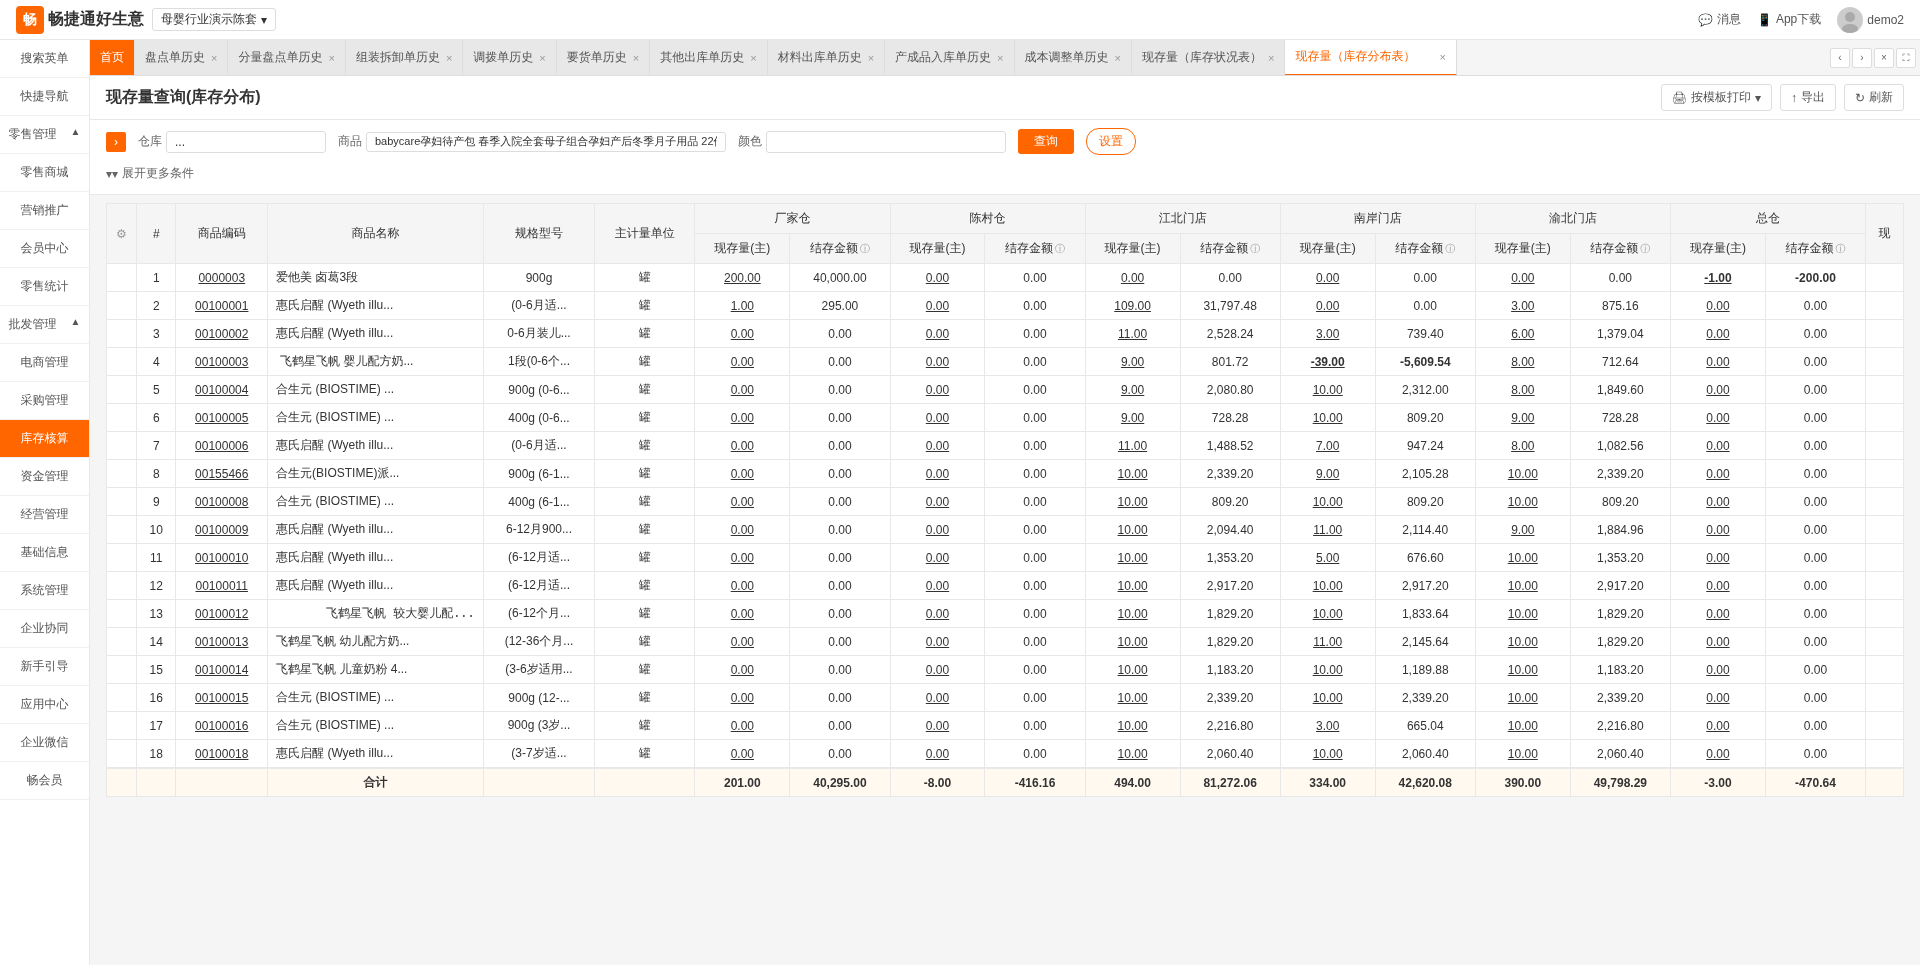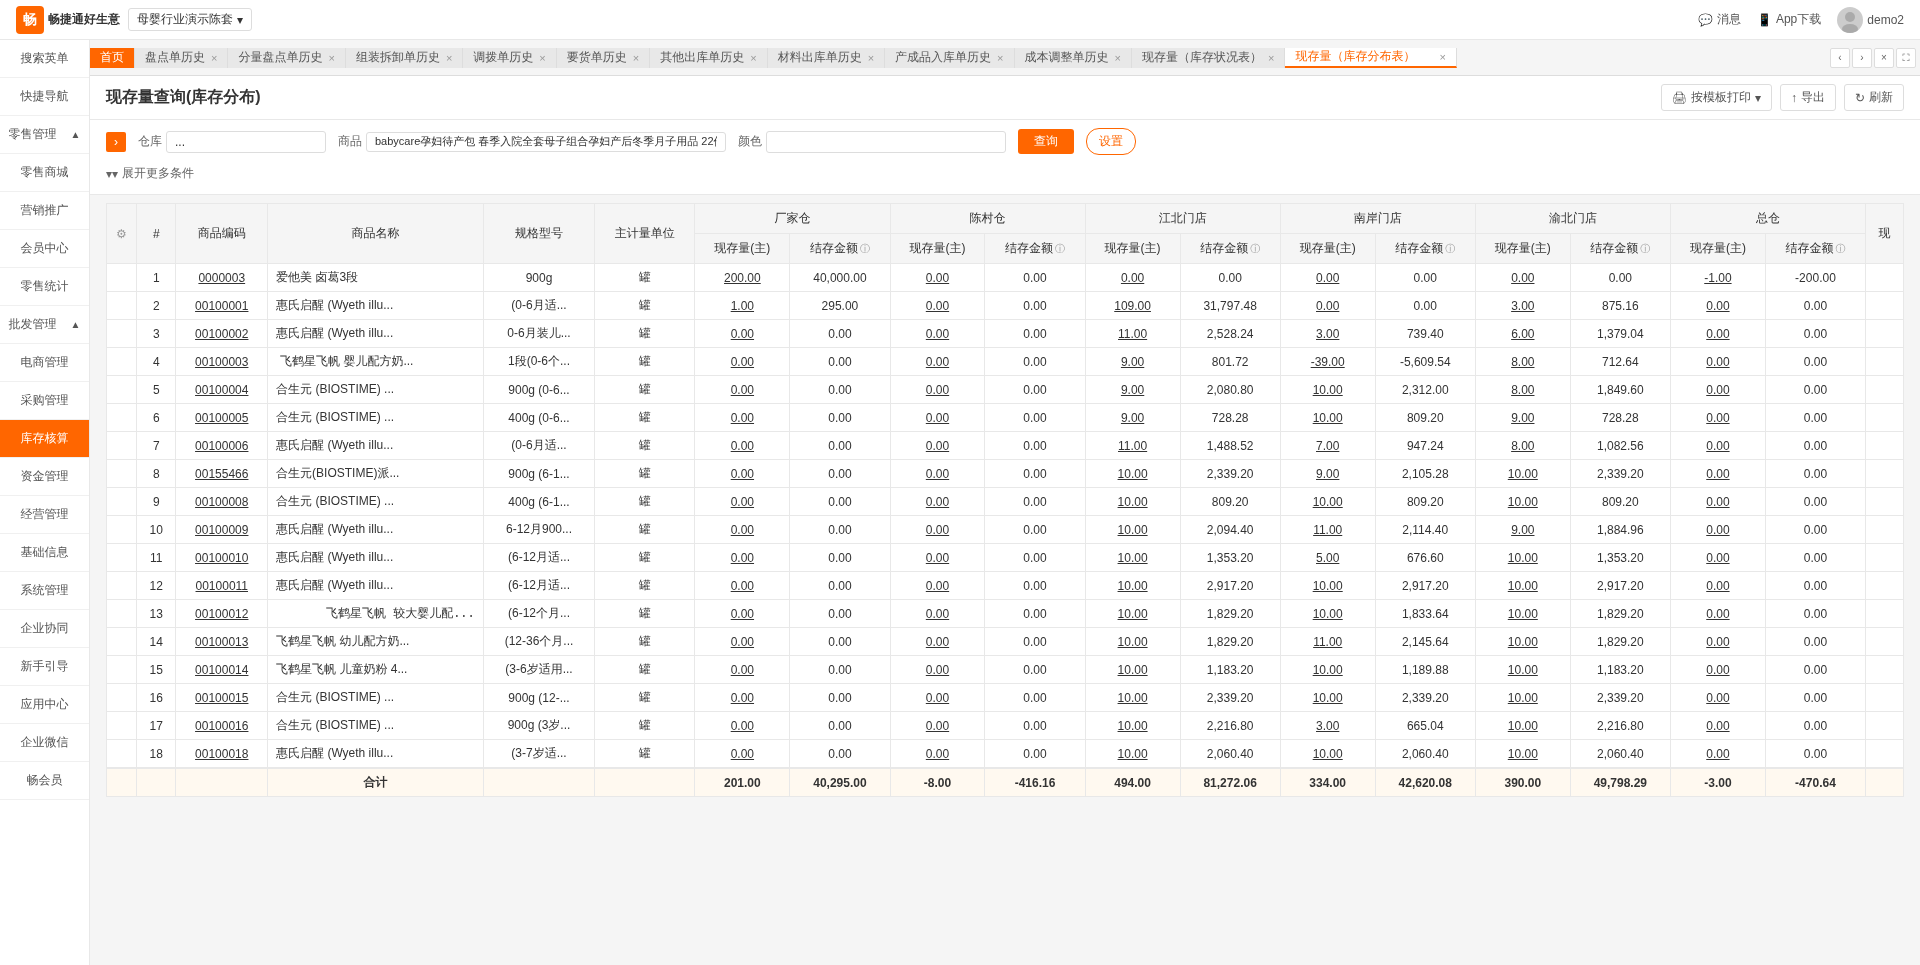--- a/index.html
+++ b/index.html
@@ -38,37 +38,37 @@
     }
     .sidebar-item {
       padding: 10px 4px;
       text-align: center;
       cursor: pointer;
       color: #555;
       font-size: 12px;
       border-bottom: 1px solid #f0f0f0;
     }
     .sidebar-item.active { background: #ff6600; color: #fff; }
-    .sidebar-item-with-arrow { display: flex; align-items: center; justify-content: center; gap: 14px; }
+    .sidebar-item-with-arrow { display: flex; justify-content: center; gap: 14px; }
 
     
     .tab-bar {
       position: fixed;
       top: 40px; left: 90px; right: 0;
       height: 36px;
       background: #f5f5f5;
       display: flex;
       align-items: center;
       overflow: hidden;
       z-index: 98;
       border-bottom: 1px solid #ddd;
     }
     .tab-bar-inner { display: flex; align-items: center; flex: 1; overflow: hidden; height: 100%; }
     .tab-item {
-      height: 20px;
+      height: 36px;
       padding: 0 10px;
       display: flex;
       align-items: center;
       gap: 4px;
       background: #e8e8e8;
       border-right: 1px solid #ddd;
       cursor: pointer;
       font-size: 12px;
       color: #555;
       white-space: nowrap;
@@ -153,35 +153,35 @@
     }
     .data-table td {
       border: 1px solid #e8e8e8;
       padding: 5px 8px;
       text-align: center;
       color: #333;
       white-space: nowrap;
     }
     .col-num { color: #666; }
     .col-link { color: #1890ff; text-decoration: underline; cursor: pointer; }
-    .col-red { color: #f5222d; }
+    .col-red { color: #f5222d; font-weight: bold; }
     .footer-row td { background: #fff9f0; font-weight: bold; border-top: 2px solid #e8e8e8; }
     .info-icon { color: #999; font-size: 10px; cursor: pointer; margin-left: 2px; }
     .th-group { text-align: center; background: #f0f0f0; }
   </style>
 </head>
 <body>
 
 <div class="top-bar">
   <div class="top-bar-left">
     <div class="logo-area">
       <div class="logo-icon">
         <span>畅</span>
       </div>
-      <span style="font-size:12px;color:#333;">畅捷通好生意</span>
+      <span style="font-size:16px;color:#333;">畅捷通好生意</span>
     </div>
     <div class="industry-select">
       <span>母婴行业演示陈套</span>
       <span>▾</span>
     </div>
   </div>
   <div class="top-bar-right">
     <div class="top-bar-item">
       <span>💬</span>
       <span>消息</span>

